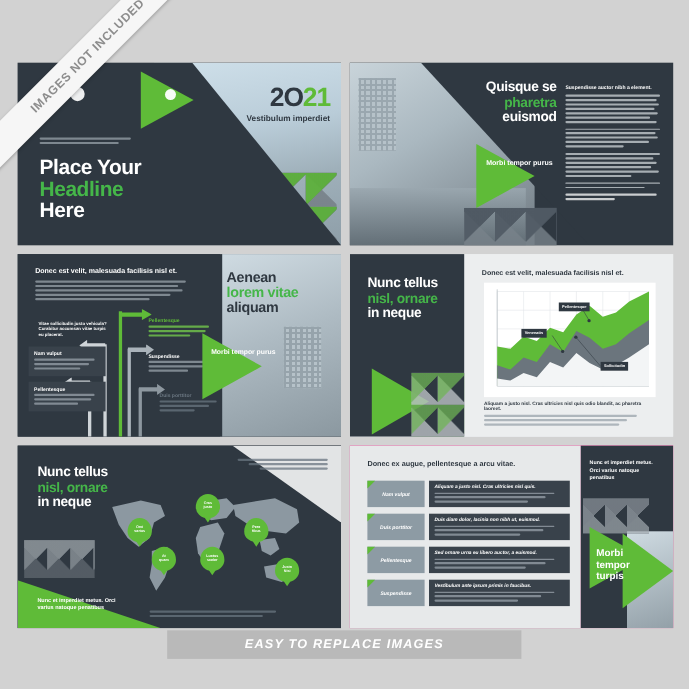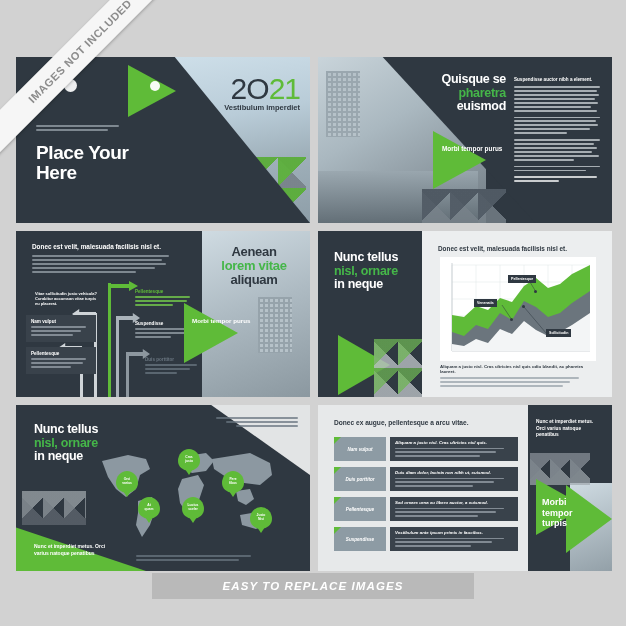--- a/index.html
+++ b/index.html
@@ -47,21 +47,21 @@
     background:linear-gradient(170deg,#cfe0ea 0%,#b9ccd8 38%,#9fb0ba 64%,#8e9ea8 100%);}
   .s1-diag{left:0;top:0;width:100%;height:100%;
     background:#2f3841;
     clip-path:polygon(0 0,54% 0,100% 100%,0 100%);}
   .s1-gtri{left:112px;top:8px;
     width:0;height:0;border-top:26px solid transparent;border-bottom:26px solid transparent;
     border-left:48px solid #5fbb38;}
   .s1-logo{left:48px;top:22px;width:13px;height:13px;border-radius:50%;background:#ffffff;opacity:.92;}
   .s1-logo2{left:134px;top:24px;width:10px;height:10px;border-radius:50%;background:#ffffff;opacity:.95;}
   .s1-year{right:10px;top:18px;text-align:right;}
-  .s1-year .yr{font-size:30px;font-weight:normal;letter-spacing:-1px;line-height:27px;}
+  .s1-year .yr{font-size:24px;font-weight:bold;letter-spacing:-1px;line-height:27px;}
   .s1-year .yr .a{color:#2f3841;}
   .s1-year .yr .b{color:#5fbb38;}
   .s1-year .sub{font-size:7.5px;color:#2f3841;margin-top:1px;font-weight:bold;}
   .s1-head{left:20px;top:86px;}
   .s1-head div{font-size:19px;font-weight:bold;line-height:19.5px;letter-spacing:-.4px;}
   .s1-kicker{left:20px;top:68px;width:92px;}
 
   
   .s2-photo{left:0;top:0;width:168px;height:166px;
     background:linear-gradient(150deg,#c9d4da 0%,#aab8c0 40%,#8e9aa2 70%,#6f7a82 100%);}
@@ -72,21 +72,21 @@
   .s2-body{left:196px;top:20px;width:86px;}
   .s2-body h5{margin:0 0 4px;font-size:4.6px;color:#ffffff;font-weight:bold;}
   .s2-gtri{left:115px;top:74px;width:0;height:0;
     border-top:29px solid transparent;border-bottom:29px solid transparent;border-left:53px solid #5fbb38;}
   .s2-trilabel{left:124px;top:88px;font-size:6.4px;font-weight:bold;color:#ffffff;line-height:7.2px;}
 
   
   .s3-left{left:0;top:0;width:186px;height:166px;background:#2f3841;}
   .s3-photo{right:0;top:0;width:110px;height:166px;
     background:linear-gradient(160deg,#cfdbe2 0%,#aebbc3 45%,#8b98a0 100%);}
-  .s3-title{right:8px;top:14px;width:96px;text-align:center;}
+  .s3-title{right:8px;top:14px;width:96px;text-align:left;}
   .s3-title div{font-size:13px;font-weight:bold;line-height:14px;letter-spacing:-.3px;}
   .s3-h{left:16px;top:12px;width:150px;font-size:6.4px;font-weight:bold;color:#ffffff;}
   .s3-gtri{left:168px;top:72px;width:0;height:0;
     border-top:30px solid transparent;border-bottom:30px solid transparent;border-left:54px solid #5fbb38;}
   .s3-trilabel{left:176px;top:86px;font-size:6.2px;font-weight:bold;color:#ffffff;line-height:7px;}
   .s3-card{position:absolute;background:#39424b;padding:4px 5px;}
   .arrow-up{position:absolute;width:3px;background:#cfd4d8;}
   .arrow-up.g{background:#5fbb38;}
 
   
@@ -174,20 +174,21 @@
         <div class="abs s1-logo"></div>
         <div class="abs s1-logo2"></div>
 
         <div class="abs s1-kicker">
           <span class="ln" style="width:90%"></span>
           <span class="ln" style="width:78%"></span>
         </div>
 
         <div class="abs s1-head">
           <div class="t-w">Place Your</div>
+          <div class="t-g">Headline</div>
           <div class="t-w">Here</div>
         </div>
 
         <div class="abs s1-year">
           <div class="yr">
             <span class="a">2O</span><span class="b">21</span>
           </div>
           <div class="sub">Vestibulum imperdiet</div>
         </div>
       </div>

